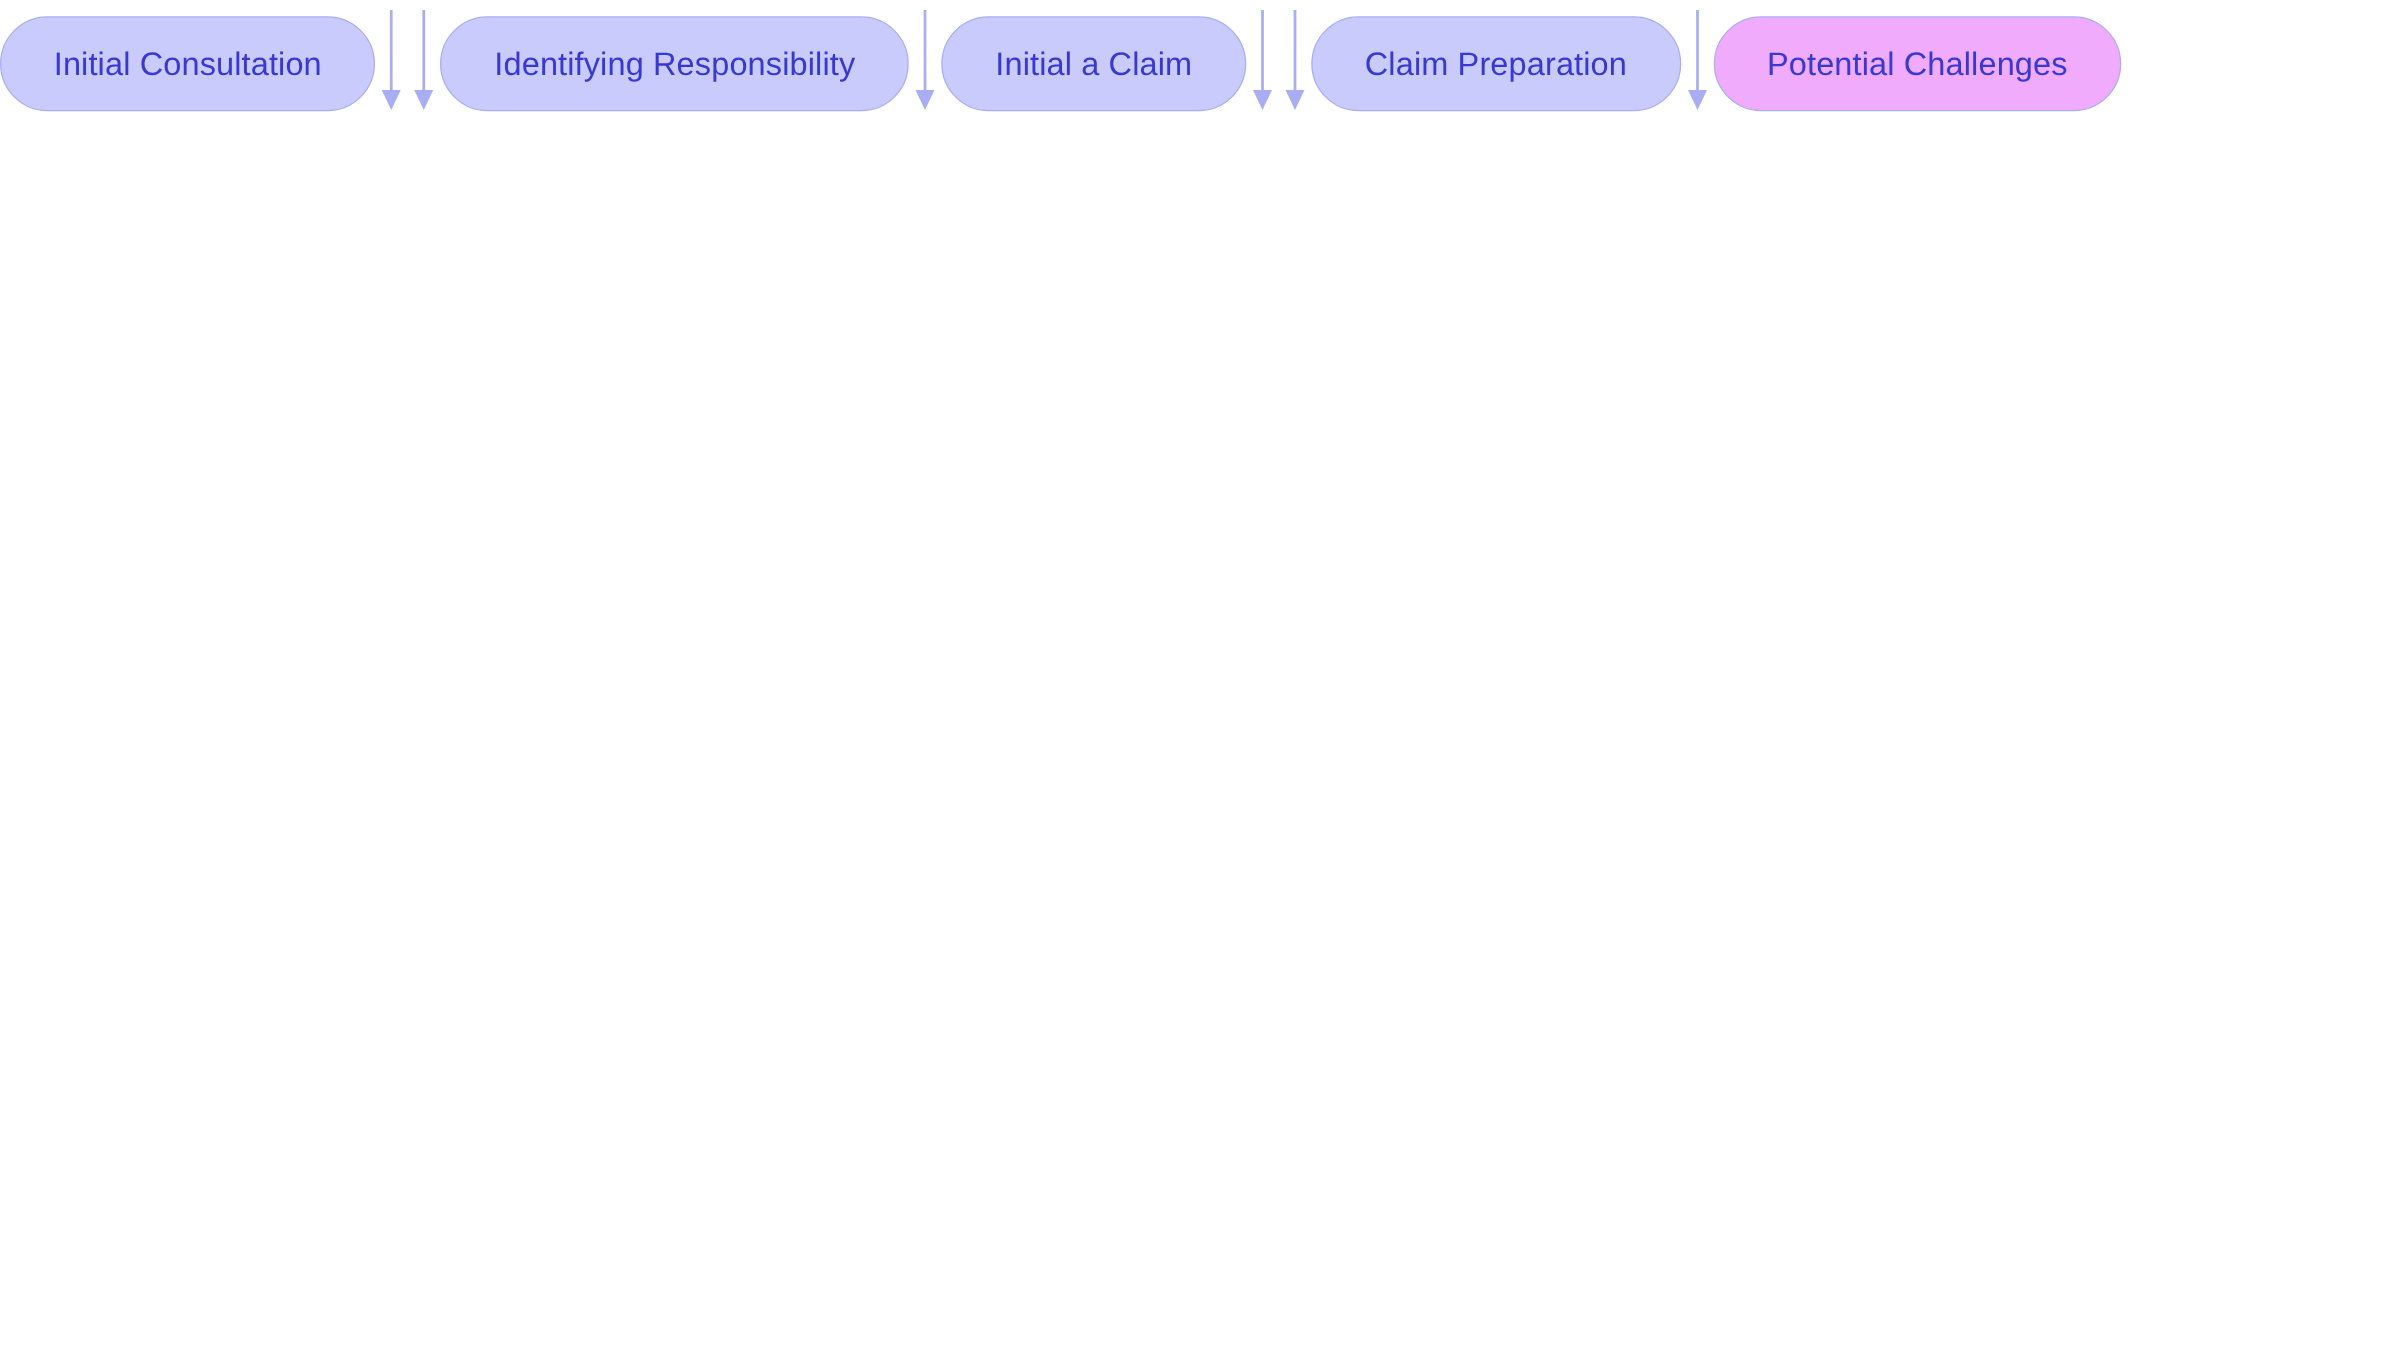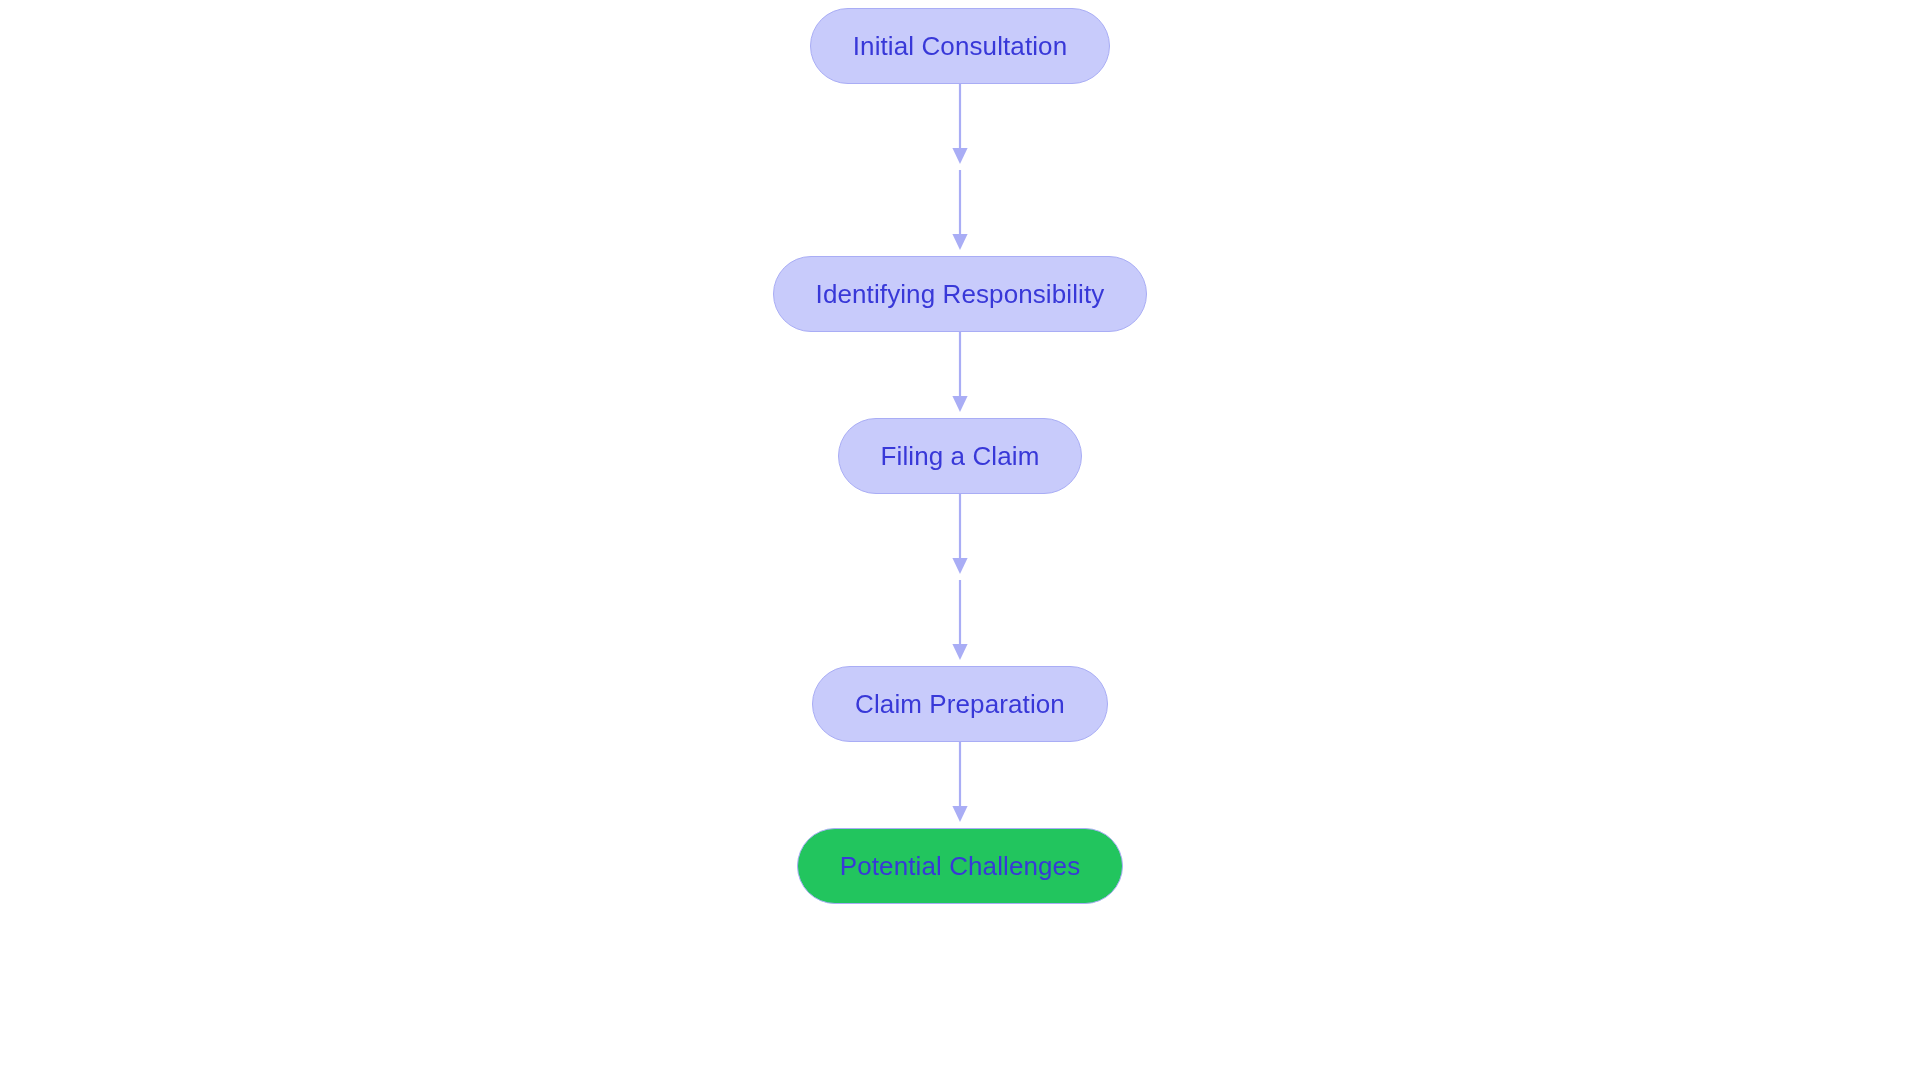--- a/index.html
+++ b/index.html
@@ -22,21 +22,20 @@
     background: #ffffff;
   }
 
   
   .flow-column {
     position: absolute;
     left: 0;
     top: 8px;
     width: 1920px;
     display: flex;
-    flex-direction: column;
     align-items: center;
   }
 
   
   .flow-node {
     box-sizing: border-box;
     height: 76px;
     min-width: 120px;
     padding: 0 42px;
     background: #c8cbfb;
@@ -93,21 +92,21 @@
     <div class="flow-node" style="background: rgb(200, 203, 251); border-color: rgb(169, 173, 245); color: rgb(56, 56, 216);">
       <span class="flow-node-label" style="color: rgb(56, 56, 216);">Identifying Responsibility</span>
     </div>
 
     <svg class="flow-connector" viewBox="0 0 26 86">
       <line x1="13" y1="0" x2="13" y2="68" stroke="#a9adf5" stroke-width="2.2"></line>
       <polygon points="13,80 5.4,64 20.6,64" fill="#a9adf5"></polygon>
     </svg>
 
     <div class="flow-node" style="background: rgb(200, 203, 251); border-color: rgb(169, 173, 245); color: rgb(56, 56, 216);">
-      <span class="flow-node-label" style="color: rgb(56, 56, 216);">Filing a Claim</span>
+      <span class="flow-node-label" style="color: rgb(56, 56, 216);">Initial a Claim</span>
     </div>
 
     <svg class="flow-connector" viewBox="0 0 26 86">
       <line x1="13" y1="0" x2="13" y2="68" stroke="#a9adf5" stroke-width="2.2"></line>
       <polygon points="13,80 5.4,64 20.6,64" fill="#a9adf5"></polygon>
     </svg>
 
 
     <svg class="flow-connector" viewBox="0 0 26 86">
       <line x1="13" y1="0" x2="13" y2="68" stroke="#a9adf5" stroke-width="2.2"></line>
@@ -116,18 +115,18 @@
 
     <div class="flow-node" style="background: rgb(200, 203, 251); border-color: rgb(169, 173, 245); color: rgb(56, 56, 216);">
       <span class="flow-node-label" style="color: rgb(56, 56, 216);">Claim Preparation</span>
     </div>
 
     <svg class="flow-connector" viewBox="0 0 26 86">
       <line x1="13" y1="0" x2="13" y2="68" stroke="#a9adf5" stroke-width="2.2"></line>
       <polygon points="13,80 5.4,64 20.6,64" fill="#a9adf5"></polygon>
     </svg>
 
-    <div class="flow-node" style="background: #22c55e; border-color: rgb(169, 173, 245); color: rgb(56, 56, 216); justify-content: center;">
+    <div class="flow-node" style="background: #f0abfc; border-color: rgb(169, 173, 245); color: rgb(56, 56, 216); justify-content: center;">
       <span class="flow-node-label" style="color: rgb(56, 56, 216);">Potential Challenges</span>
     </div>
 
   </div>
 </div>
 
 </body></html>

